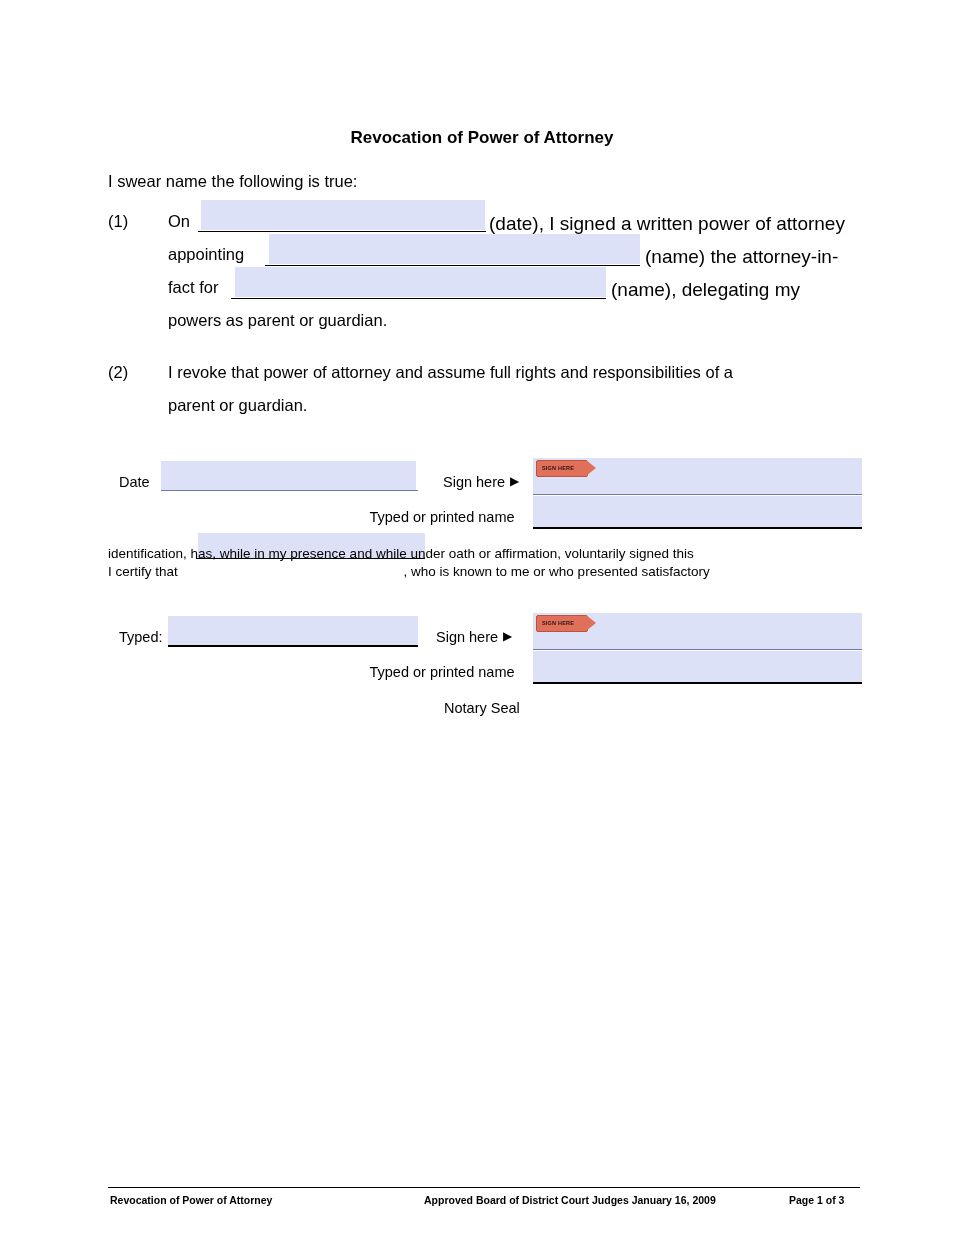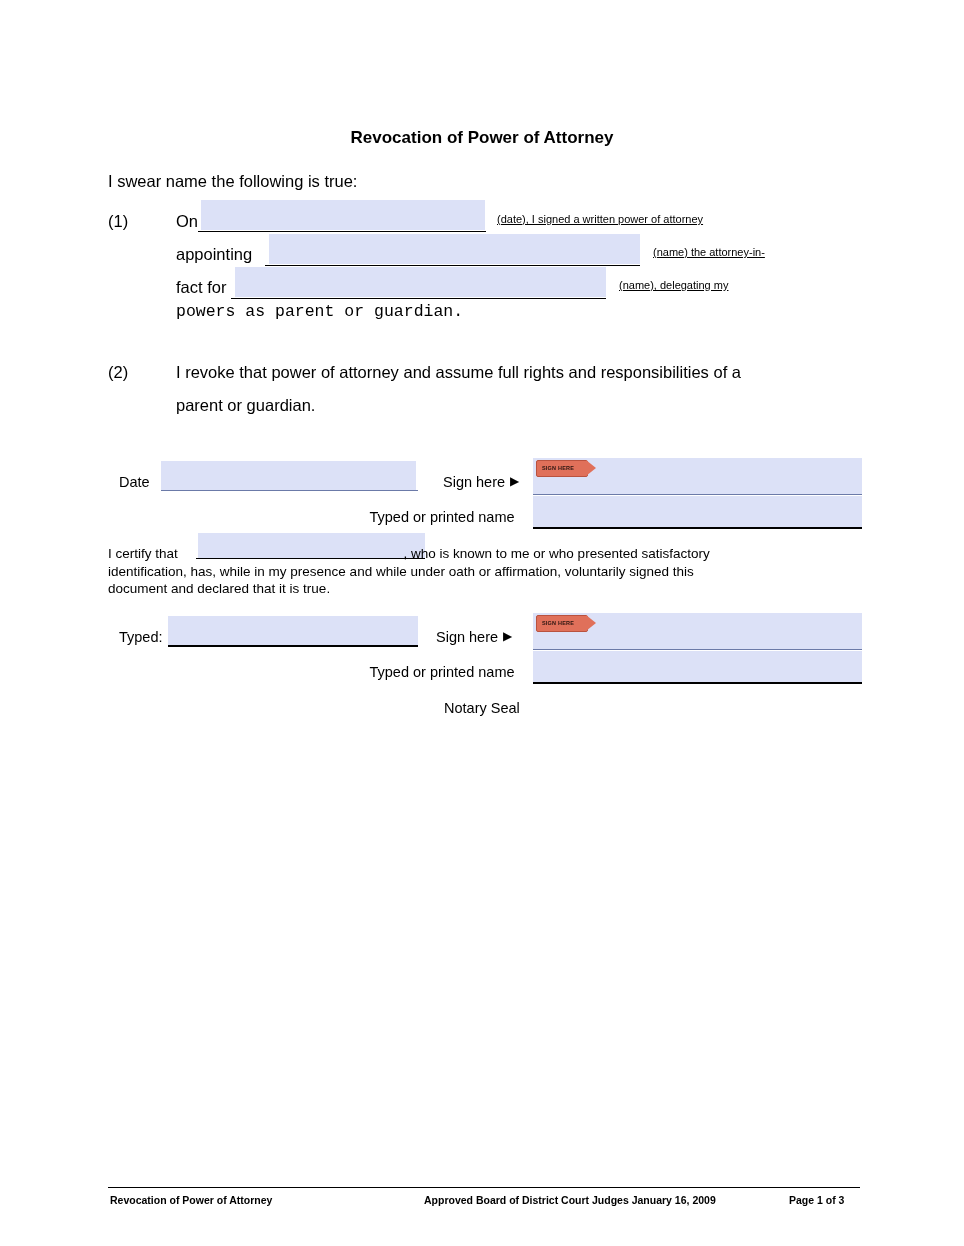--- a/index.html
+++ b/index.html
@@ -60,25 +60,23 @@
     font-size: 16.5px;
   }
   .item-num {
     position: absolute;
     font-size: 16.5px;
   }
   .item-line {
     position: absolute;
     font-size: 16.5px;
     white-space: nowrap;
-    margin-left: 8px;
   }
   .paren-note {
-    font-size: 11px;
-    text-decoration: underline;
+    font-size: 19px;
   }
 
   
   .sig-label {
     position: absolute;
     font-size: 14.5px;
     white-space: nowrap;
   }
   .sig-label-right {
     position: absolute;
@@ -176,21 +174,21 @@
   <div class="field-fill" style="left:269px; top:234px; width:371px; height:30px;"></div>
   <div class="rule-black-thin" style="left:265px; top:265px; width:375px;"></div>
   <div class="item-line" style="left:168px; top:245px;">appointing</div>
   <div class="item-line paren-note" style="left:645px; top:246px;">(name) the attorney-in-</div>
 
   <div class="field-fill" style="left:235px; top:267px; width:371px; height:30px;"></div>
   <div class="rule-black-thin" style="left:231px; top:298px; width:375px;"></div>
   <div class="item-line" style="left:168px; top:278px;">fact for</div>
   <div class="item-line paren-note" style="left:611px; top:279px;">(name), delegating my</div>
 
-  <div class="item-line" style="left:168px; top:302px;font-family:Liberation Mono, monospace;">powers as parent or guardian.</div>
+  <div class="item-line" style="left:168px; top:311px;">powers as parent or guardian.</div>
 
   <div class="item-num" style="left:108px; top:363px;">(2)</div>
   <div class="item-line" style="left:168px; top:363px;">I revoke that power of attorney and assume full rights and responsibilities of a</div>
   <div class="item-line" style="left:168px; top:396px;">parent or guardian.</div>
 
   <div class="field-fill" style="left:161px; top:461px; width:255px; height:29px;"></div>
   <div class="rule-thin" style="left:161px; top:490px; width:257px;"></div>
   <div class="sig-label" style="left:119px; top:474px;">Date</div>
 
   <div class="sig-label" style="left:443px; top:474px;">Sign here</div>
@@ -206,26 +204,25 @@
   </div>
 
   <div class="field-fill" style="left:533px; top:496px; width:329px; height:31px;"></div>
   <div class="rule-black" style="left:533px; top:527px; width:329px;"></div>
   <div class="sig-label-right" style="left:362px; top:509px; width:160px;">Typed or printed name</div>
 
   <div class="field-fill" style="left:198px; top:533px; width:227px; height:25px;"></div>
   <div class="rule-black-thin" style="left:196px; top:558px; width:229px;"></div>
 
   <div class="certify-wrap">
+    <div class="certify-line">identification, has, while in my presence and while under oath or affirmation, voluntarily signed this</div>
     <div class="certify-line">
       <span>I certify that</span>
       <span style="display:inline-block; width:222px;"></span><span>, who is known to me or who presented satisfactory</span>
     </div>
-    <div class="certify-line">identification, has, while in my presence and while under oath or affirmation, voluntarily signed this</div>
-    <div class="certify-line">document and declared that it is true.</div>
   </div>
 
   <div class="field-fill" style="left:168px; top:616px; width:250px; height:29px;"></div>
   <div class="rule-black" style="left:168px; top:645px; width:250px;"></div>
   <div class="sig-label" style="left:119px; top:629px;">Typed:</div>
 
   <div class="sig-label" style="left:436px; top:629px;">Sign here</div>
   <div class="sig-label" style="left:503px; top:629px; font-size:12px;">▶</div>
 
   <div class="field-fill" style="left:533px; top:613px; width:329px; height:36px;"></div>

